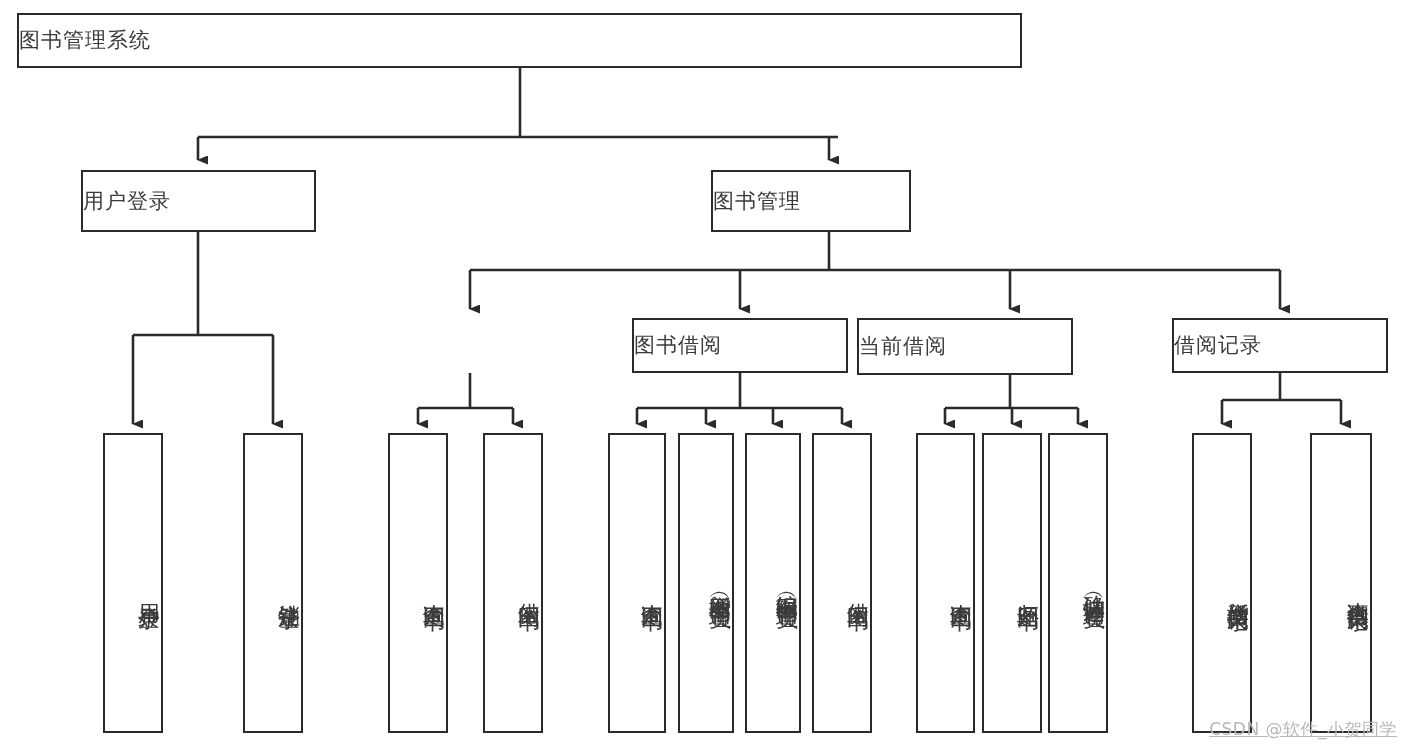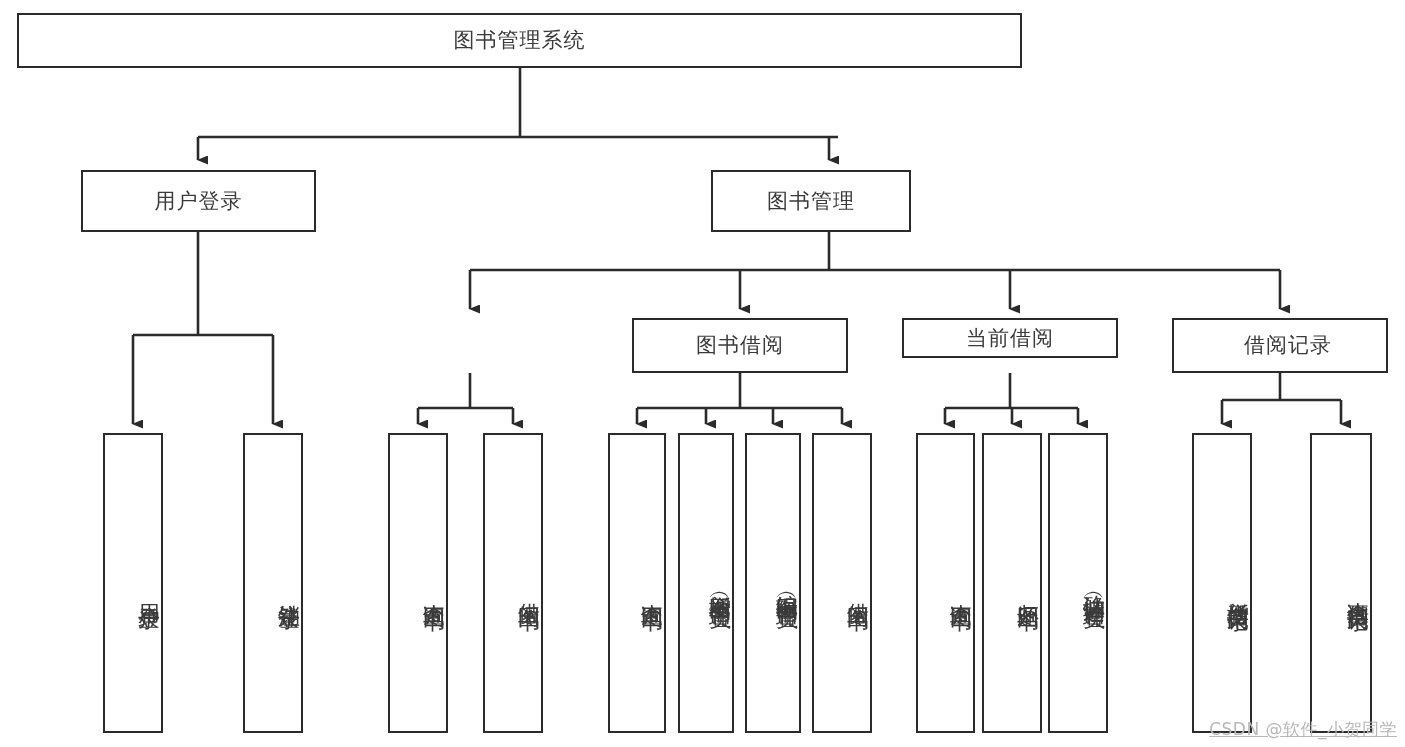--- a/index.html
+++ b/index.html
@@ -25,21 +25,21 @@
     height: 747px;
   }
   .node {
     position: absolute;
     box-sizing: border-box;
     border: 2px solid #2b2b2b;
     background: #ffffff;
     color: #3a3a3a;
     display: flex;
     align-items: center;
-    justify-content: center;
+    justify-content: flex-start;
     z-index: 2;
   }
   .node.h {
     font-size: 21px;
     letter-spacing: 1px;
     line-height: 1;
   }
   .node.v {
     writing-mode: vertical-rl;
     text-orientation: upright;
@@ -133,25 +133,25 @@
 
   <div class="node h" style="left:711px; top:170px; width:200px; height:62px;">
     <span>图书管理</span>
   </div>
 
 
   <div class="node h" style="left:632px; top:318px; width:216px; height:55px;">
     <span>图书借阅</span>
   </div>
 
-  <div class="node h" style="left:902px; top:318px; width:216px; height:40px;">
+  <div class="node h" style="left:857px; top:318px; width:216px; height:57px;">
     <span>当前借阅</span>
   </div>
 
-  <div class="node h" style="left:1172px; top:318px; width:216px; height:55px;padding-left:16px;">
+  <div class="node h" style="left:1172px; top:318px; width:216px; height:55px;">
     <span>借阅记录</span>
   </div>
 
   <div class="node v" style="left:103px; top:433px; width:60px; height:300px;">
     <span class="vtext">用户登录</span>
   </div>
 
   <div class="node v" style="left:243px; top:433px; width:60px; height:300px;">
     <span class="vtext">注销登录</span>
   </div>

